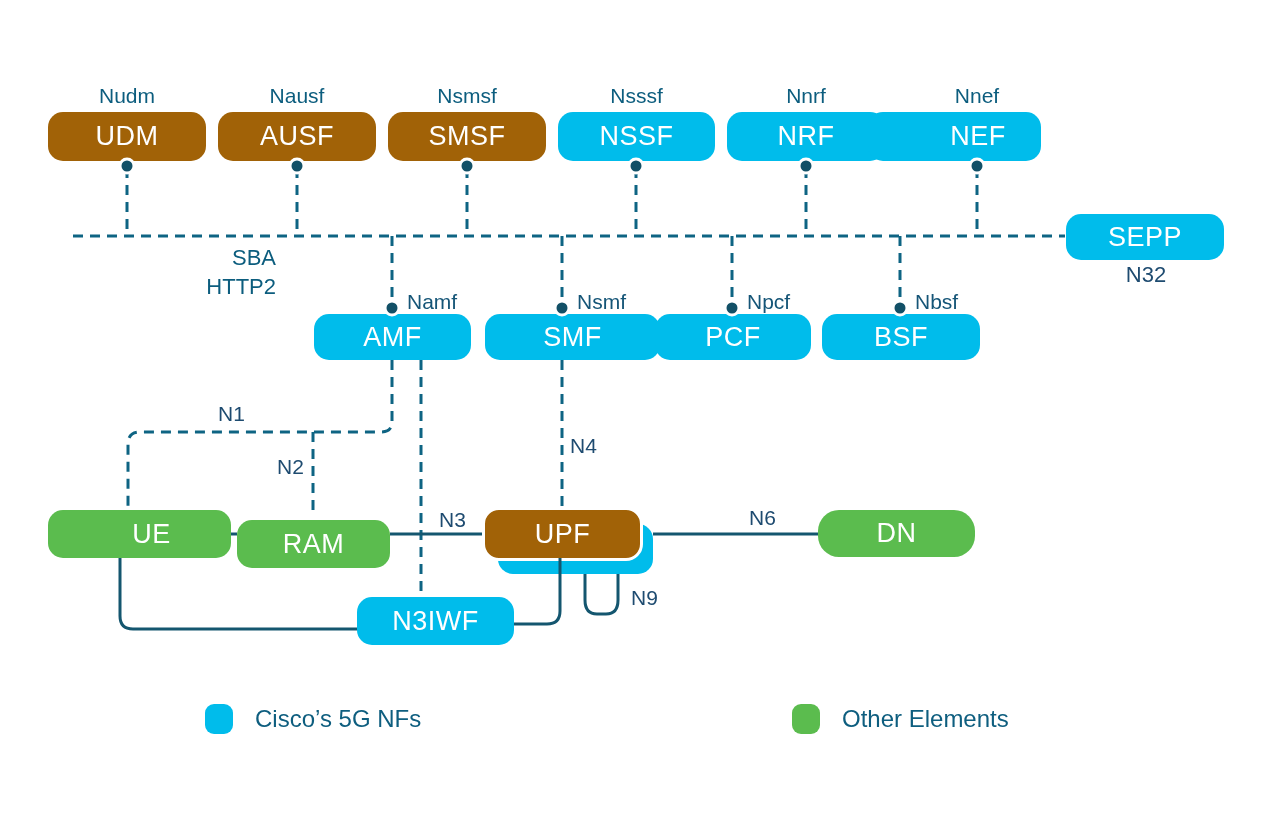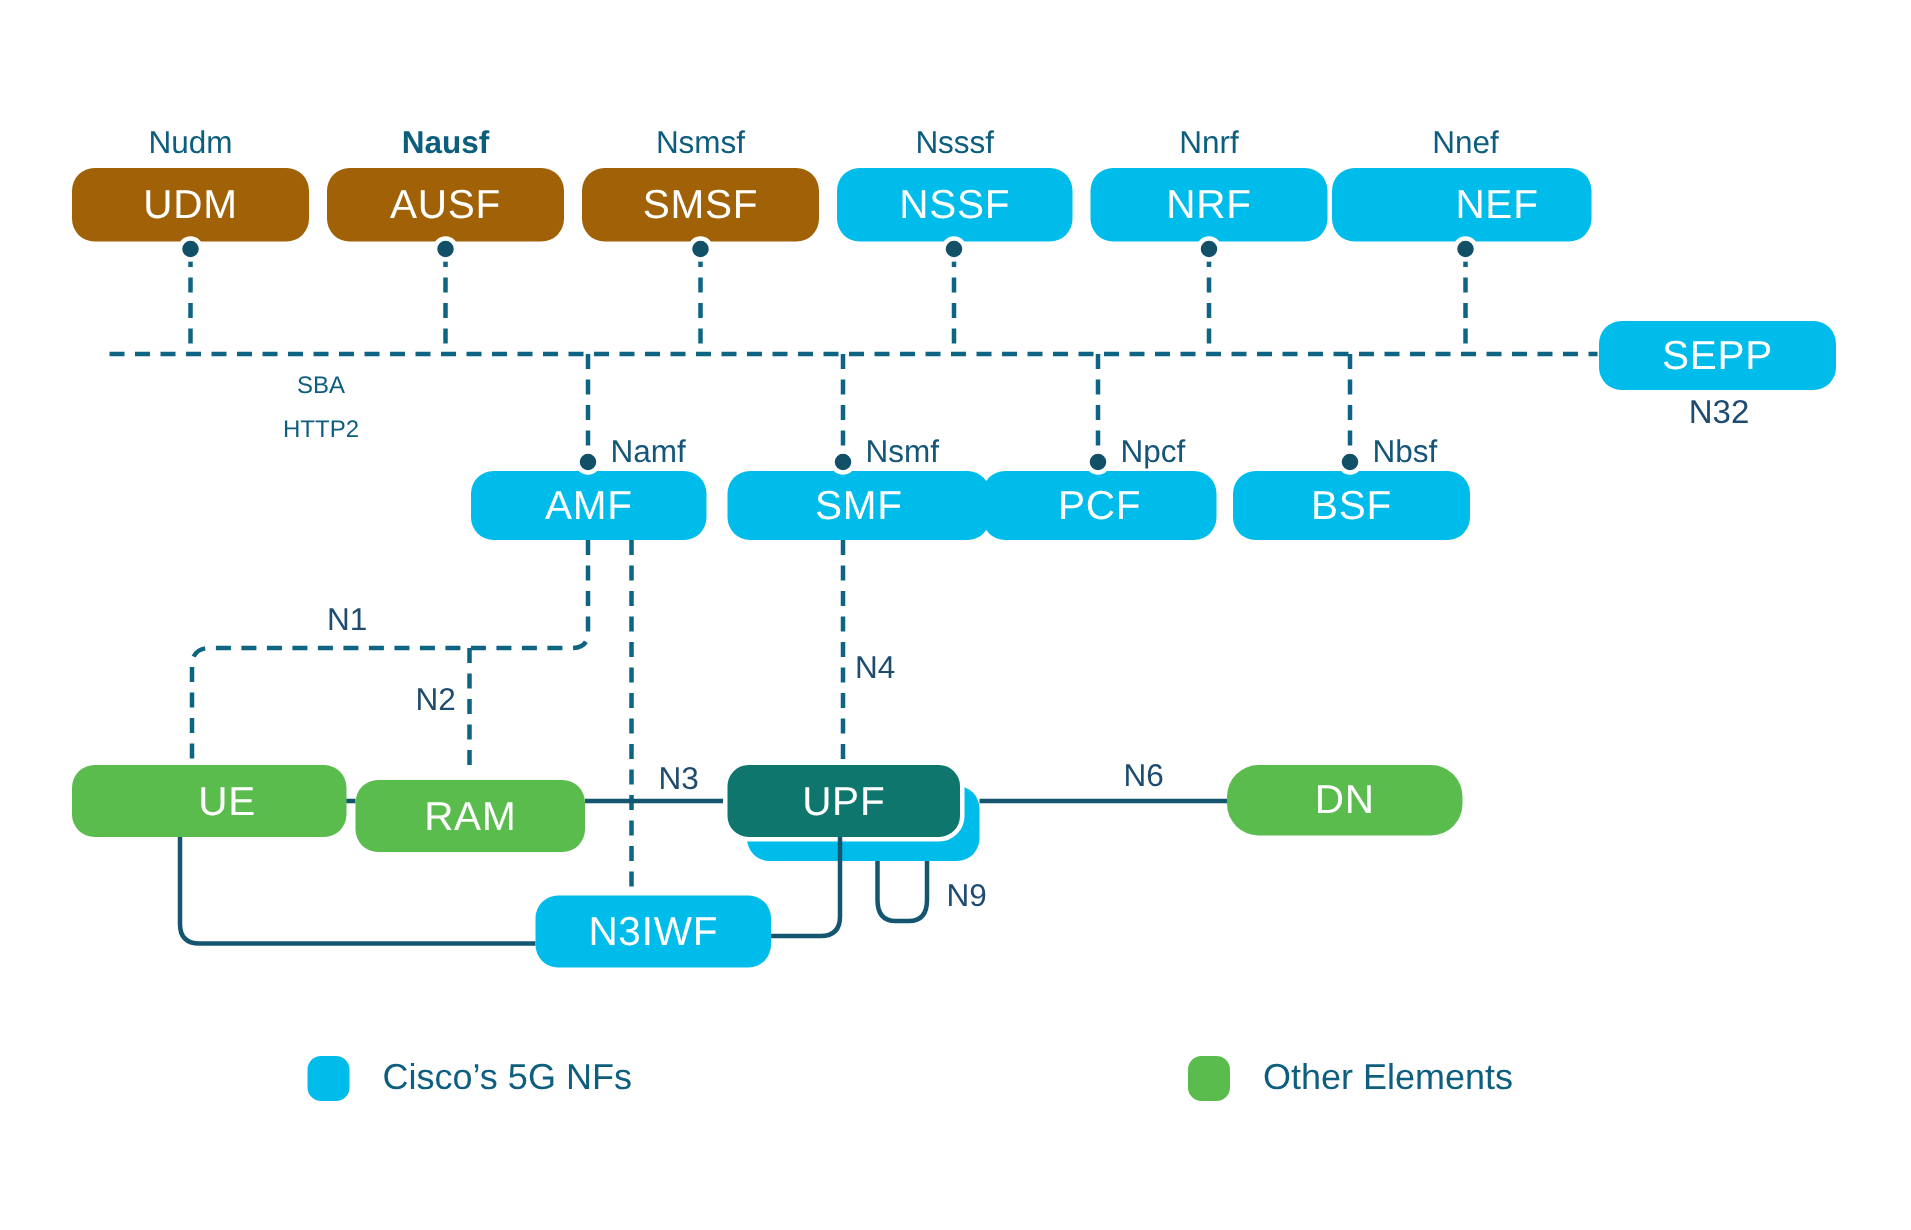--- a/index.html
+++ b/index.html
@@ -20,35 +20,35 @@
   .cyan{background:#00BCEB;}
   .gray{background:#a16207;}
   .green{background:#5BBC4E;}
 
   .upf-shadow{
     position:absolute;left:498px;top:524px;width:155px;height:50px;
     background:#00BCEB;border-radius:15px;z-index:2;
   }
   .upf-main{
     position:absolute;left:482px;top:507px;width:161px;height:54px;
-    box-sizing:border-box;border:3px solid #ffffff;background:#0f766e;border-radius:17px;
+    box-sizing:border-box;border:3px solid #ffffff;background:#a16207;border-radius:17px;
     display:flex;align-items:center;justify-content:center;
     color:#fff;font-size:27px;letter-spacing:.5px;z-index:2;
   }
 
   
   .ref{
     position:absolute;font-size:21px;color:#0C5D7E;font-weight:400;z-index:4;
     text-align:center;
   }
   .ref2{position:absolute;font-size:21px;color:#155577;z-index:4;}
   .iface{position:absolute;font-size:21px;color:#1E4B70;z-index:4;}
   .busLabel{
-    position:absolute;left:152px;top:243px;width:124px;text-align:center;
-    font-size:16px;line-height:29px;color:#0C5D7E;z-index:4;
+    position:absolute;left:152px;top:243px;width:124px;text-align:right;
+    font-size:22px;line-height:29px;color:#0C5D7E;z-index:4;
   }
   .n32{position:absolute;left:1086px;top:262px;width:120px;text-align:center;
     font-size:22px;color:#1E4B70;z-index:4;}
 
   
   .dash{stroke:#0E6483;stroke-width:3;fill:none;stroke-dasharray:10 7;}
   .solid{stroke:#14566F;stroke-width:3;fill:none;}
   .dot{fill:#125067;stroke:#ffffff;stroke-width:3;}
 
   
@@ -90,21 +90,21 @@
     <path class="solid" d="M653 534 H818"></path>
     <path class="solid" d="M120 558 V616 Q120 629 133 629 H357"></path>
     <path class="solid" d="M585 558 V600 Q585 614 597 614 H606 Q618 614 618 600 V572"></path>
   </svg>
 
   <div class="node gray" style="left:48px;top:112px;width:158px;">UDM</div>
   <div class="node gray" style="left:218px;top:112px;width:158px;">AUSF</div>
   <div class="node gray" style="left:388px;top:112px;width:158px;">SMSF</div>
   <div class="node cyan" style="left:558px;top:112px;width:157px;">NSSF</div>
   <div class="node cyan" style="left:727px;top:112px;width:158px;">NRF</div>
-  <div class="node cyan" style="left:888px;top:112px;width:126px;padding-left:47px;">NEF</div>
+  <div class="node cyan" style="left:868px;top:112px;width:126px;padding-left:47px;">NEF</div>
   <div class="node cyan" style="left:1066px;top:214px;width:158px;height:46px;">SEPP</div>
 
   <div class="node cyan" style="left:314px;top:314px;width:157px;height:46px;">AMF</div>
   <div class="node cyan" style="left:485px;top:314px;width:175px;height:46px;">SMF</div>
   <div class="node cyan" style="left:655px;top:314px;width:156px;height:46px;">PCF</div>
   <div class="node cyan" style="left:822px;top:314px;width:158px;height:46px;">BSF</div>
 
   <div class="node green" style="left:48px;top:510px;width:159px;height:48px;padding-left:24px;">UE</div>
   <div class="node green" style="left:237px;top:510px;width:153px;height:48px;margin-top:10px;">RAM</div>
   <div class="upf-shadow"></div>
@@ -120,21 +120,21 @@
     <circle class="dot" cx="636" cy="166" r="7"></circle>
     <circle class="dot" cx="806" cy="166" r="7"></circle>
     <circle class="dot" cx="977" cy="166" r="7"></circle>
     <circle class="dot" cx="392" cy="308" r="7"></circle>
     <circle class="dot" cx="562" cy="308" r="7"></circle>
     <circle class="dot" cx="732" cy="308" r="7"></circle>
     <circle class="dot" cx="900" cy="308" r="7"></circle>
   </svg>
 
   <div class="ref" style="left:48px;top:84px;width:158px;">Nudm</div>
-  <div class="ref" style="left:218px;top:84px;width:158px;font-weight:bold;">Nausf</div>
+  <div class="ref" style="left:218px;top:84px;width:158px;">Nausf</div>
   <div class="ref" style="left:388px;top:84px;width:158px;">Nsmsf</div>
   <div class="ref" style="left:558px;top:84px;width:157px;">Nsssf</div>
   <div class="ref" style="left:727px;top:84px;width:158px;">Nnrf</div>
   <div class="ref" style="left:898px;top:84px;width:158px;">Nnef</div>
 
   <div class="ref2" style="left:407px;top:290px;">Namf</div>
   <div class="ref2" style="left:577px;top:290px;">Nsmf</div>
   <div class="ref2" style="left:747px;top:290px;">Npcf</div>
   <div class="ref2" style="left:915px;top:290px;">Nbsf</div>
 

